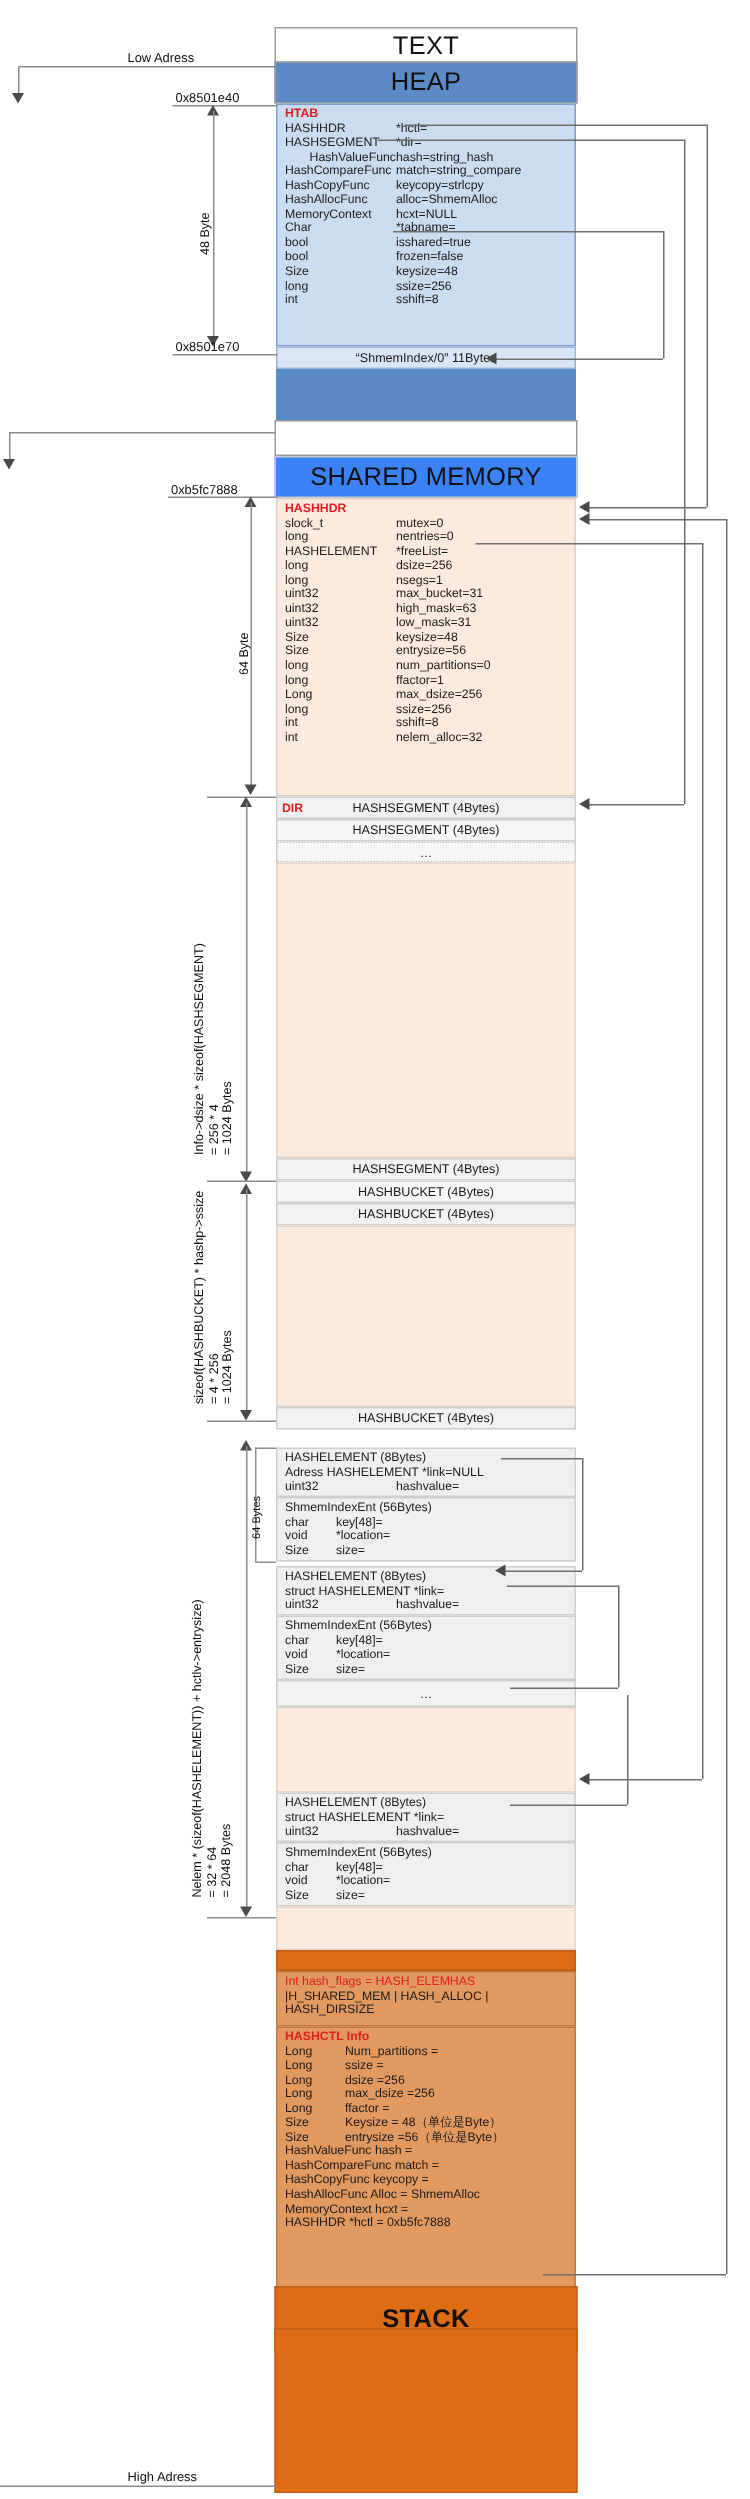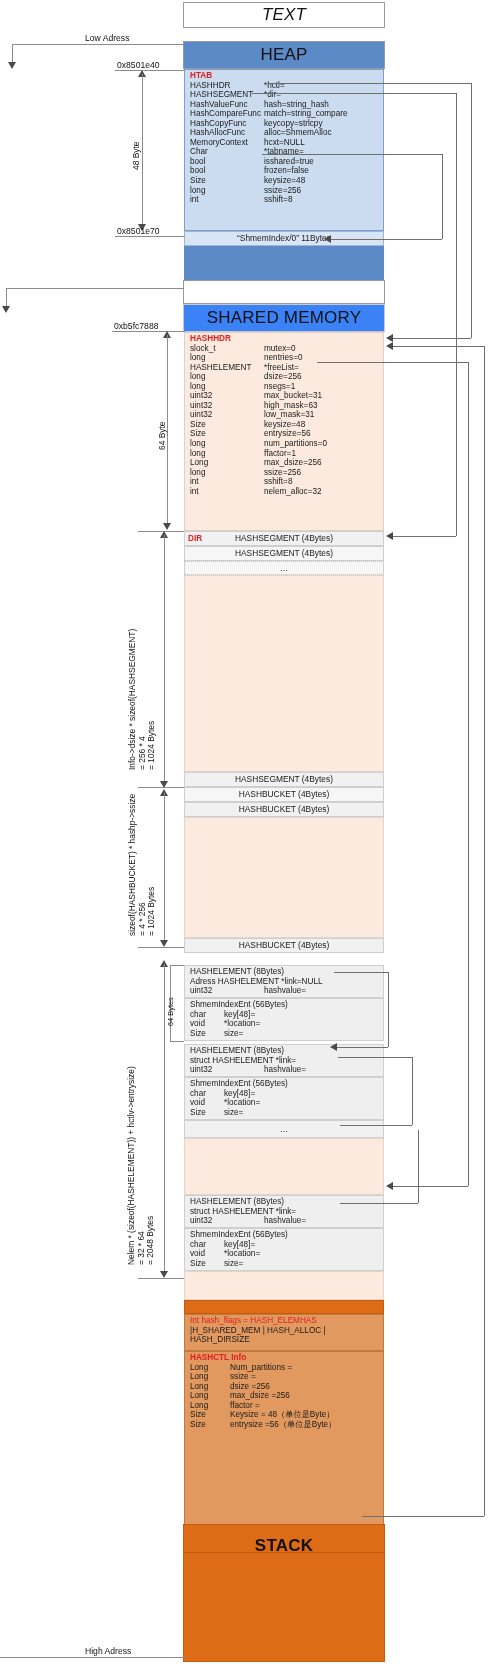--- a/index.html
+++ b/index.html
@@ -122,33 +122,33 @@
     border-right:7px solid #4a4a4a;
   }
   .ln-h { position:absolute; height:0; border-top:1px solid #6f6f6f; }
   .ln-v { position:absolute; width:0; border-left:1px solid #6f6f6f; }
 </style>
 </head>
 <body>
 
 <div id="page">
 
-  <div class="band white" style="top:2px;height:26px;font-style:italic;">
+  <div class="band white" style="top:18px;height:26px;">
     <span>TEXT</span>
   </div>
   <div class="band heap" style="top:41px;height:28px;">
     <span>HEAP</span>
   </div>
 
   <div class="panel blue" style="top:69px;height:162px;">
     <div class="ttl">HTAB</div>
     <div id="htab-rows">
         <div class="row"><span class="k" style="width: 74px;">HASHHDR</span><span>*hctl=</span></div>
         <div class="row"><span class="k" style="width: 74px;">HASHSEGMENT</span><span>*dir=</span></div>
-        <div class="row"><span class="k" style="width: 74px;">HashValueFunc</span><span>hash=string_hash</span></div>
+        <div class="row"><span class="k" style="width: 74px; text-align: right;">HashValueFunc</span><span>hash=string_hash</span></div>
         <div class="row"><span class="k" style="width: 74px;">HashCompareFunc</span><span>match=string_compare</span></div>
         <div class="row"><span class="k" style="width: 74px;">HashCopyFunc</span><span>keycopy=strlcpy</span></div>
         <div class="row"><span class="k" style="width: 74px;">HashAllocFunc</span><span>alloc=ShmemAlloc</span></div>
         <div class="row"><span class="k" style="width: 74px;">MemoryContext</span><span>hcxt=NULL</span></div>
         <div class="row"><span class="k" style="width: 74px;">Char</span><span>*tabname=</span></div>
         <div class="row"><span class="k" style="width: 74px;">bool</span><span>isshared=true</span></div>
         <div class="row"><span class="k" style="width: 74px;">bool</span><span>frozen=false</span></div>
         <div class="row"><span class="k" style="width: 74px;">Size</span><span>keysize=48</span></div>
         <div class="row"><span class="k" style="width: 74px;">long</span><span>ssize=256</span></div>
         <div class="row"><span class="k" style="width: 74px;">int</span><span>sshift=8</span></div>
@@ -278,20 +278,28 @@
     <div class="ttl">HASHCTL Info</div>
     <div id="hashctl-rows">
         <div class="row"><span class="k" style="width: 40px;">Long</span><span>Num_partitions =</span></div>
         <div class="row"><span class="k" style="width: 40px;">Long</span><span>ssize =</span></div>
         <div class="row"><span class="k" style="width: 40px;">Long</span><span>dsize =256</span></div>
         <div class="row"><span class="k" style="width: 40px;">Long</span><span>max_dsize =256</span></div>
         <div class="row"><span class="k" style="width: 40px;">Long</span><span>ffactor =</span></div>
         <div class="row"><span class="k" style="width: 40px;">Size</span><span>Keysize = 48（单位是Byte）</span></div>
         <div class="row"><span class="k" style="width: 40px;">Size</span><span>entrysize =56（单位是Byte）</span></div>
       </div>
+    <div id="hashctl-full-rows">
+        <div class="rowfull">HashValueFunc   hash =</div>
+        <div class="rowfull">HashCompareFunc match =</div>
+        <div class="rowfull">HashCopyFunc keycopy =</div>
+        <div class="rowfull">HashAllocFunc  Alloc = ShmemAlloc</div>
+        <div class="rowfull">MemoryContext hcxt =</div>
+        <div class="rowfull">HASHHDR   *hctl = 0xb5fc7888</div>
+      </div>
   </div>
 
   <div class="band stack" style="top:1524px;height:44px;border-color:#c45d10;font-weight:bold;">
     <span>STACK</span>
   </div>
   <div class="band stack" style="top:1552px;height:110px;border-color:#c45d10;"></div>
 
   <div class="addr" style="left:85px;top:33px;">Low Adress</div>
   <div class="hline" style="left:12px;top:44px;width:172px;"></div>
   <div class="vline" style="left:12px;top:44px;height:22px;"></div>

